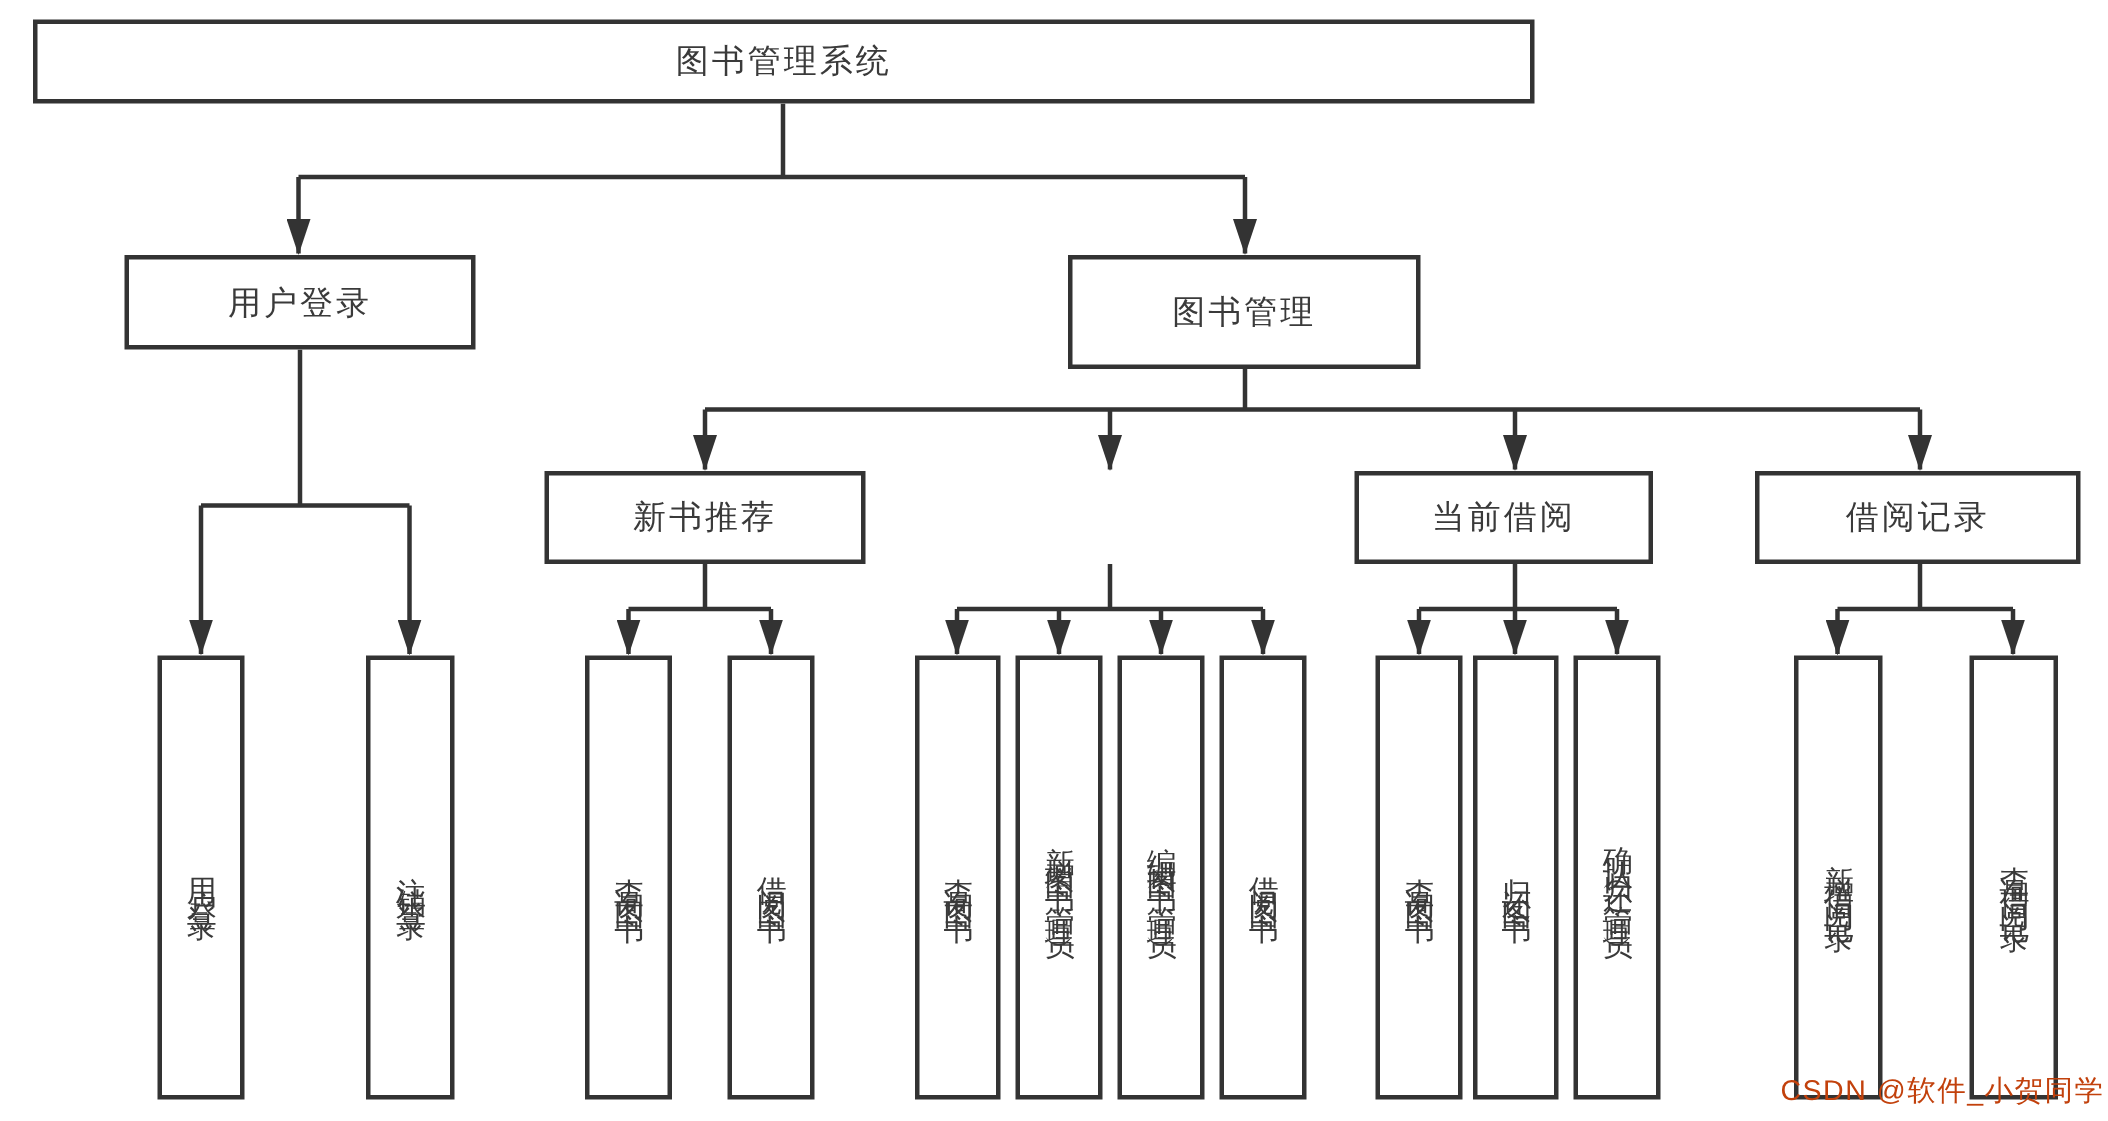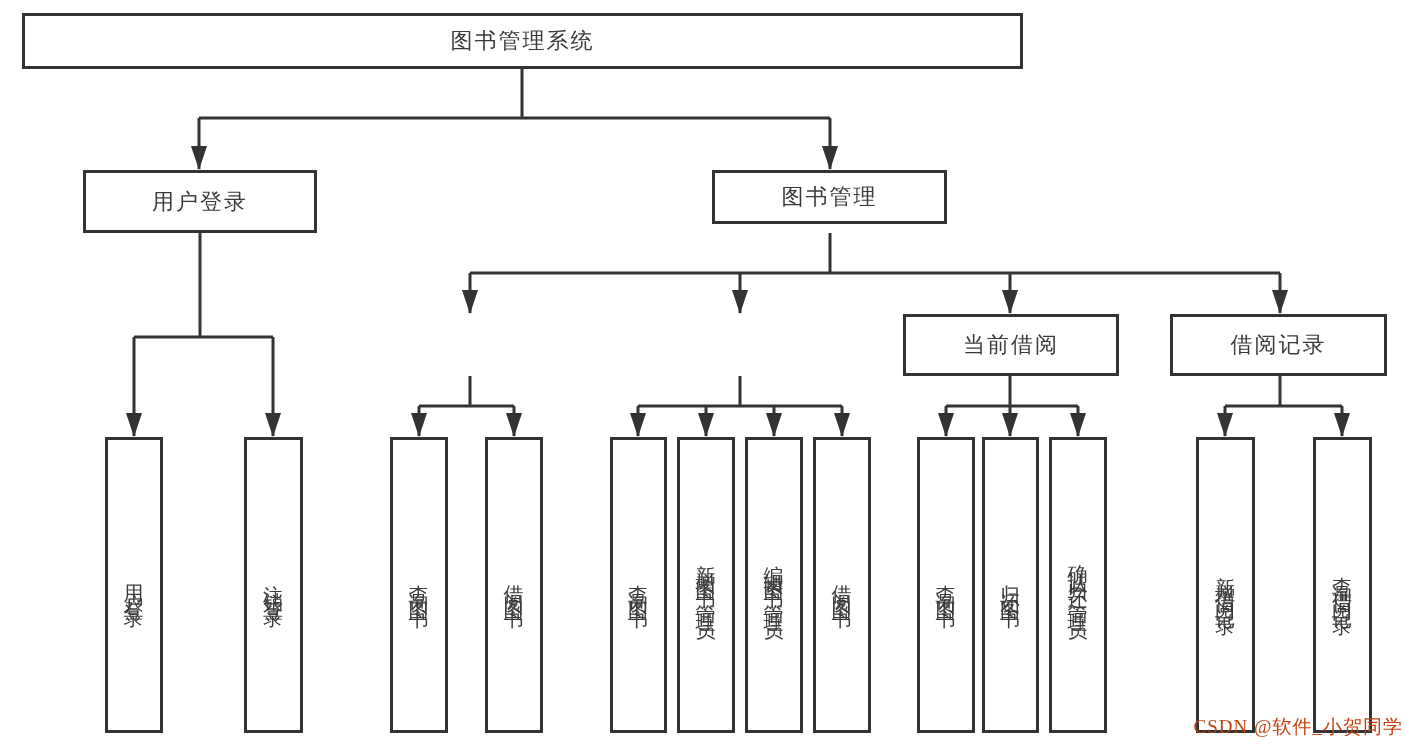--- a/index.html
+++ b/index.html
@@ -6,21 +6,21 @@
     margin: 0;
     padding: 0;
     background: #ffffff;
   }
   .page {
     position: relative;
     width: 1405px;
     height: 747px;
     background: #ffffff;
     overflow: hidden;
-    font-family: Liberation Serif, serif;
+    font-family: Liberation Sans, sans-serif;
   }
   .connectors {
     position: absolute;
     left: 0;
     top: 0;
   }
   .trunk {
     fill: none;
     stroke: #333333;
     stroke-width: 3;
@@ -127,25 +127,28 @@
     </g>
   </svg>
 
   <div class="node" style="left:22px;top:13px;width:1001px;height:56px">
     <span>图书管理系统</span>
   </div>
 
   <div class="node" style="left:83px;top:170px;width:234px;height:63px">
     <span>用户登录</span>
   </div>
-  <div class="node" style="left:712px;top:170px;width:235px;height:54px">
+  <div class="node" style="left:712px;top:170px;width:235px;height:76px">
     <span>图书管理</span>
   </div>
 
-  <div class="node" style="left:903px;top:314px;width:216px;height:62px">
+  <div class="node" style="left:363px;top:314px;width:214px;height:62px">
+    <span>新书推荐</span>
+  </div>
+  <div class="node" style="left:903px;top:314px;width:199px;height:62px">
     <span>当前借阅</span>
   </div>
   <div class="node" style="left:1170px;top:314px;width:217px;height:62px">
     <span>借阅记录</span>
   </div>
 
   <div class="node leaf" style="left:105px;top:437px;width:58px;height:296px">
     <span class="vlabel">用户登录</span>
   </div>
   <div class="node leaf" style="left:244px;top:437px;width:59px;height:296px">

